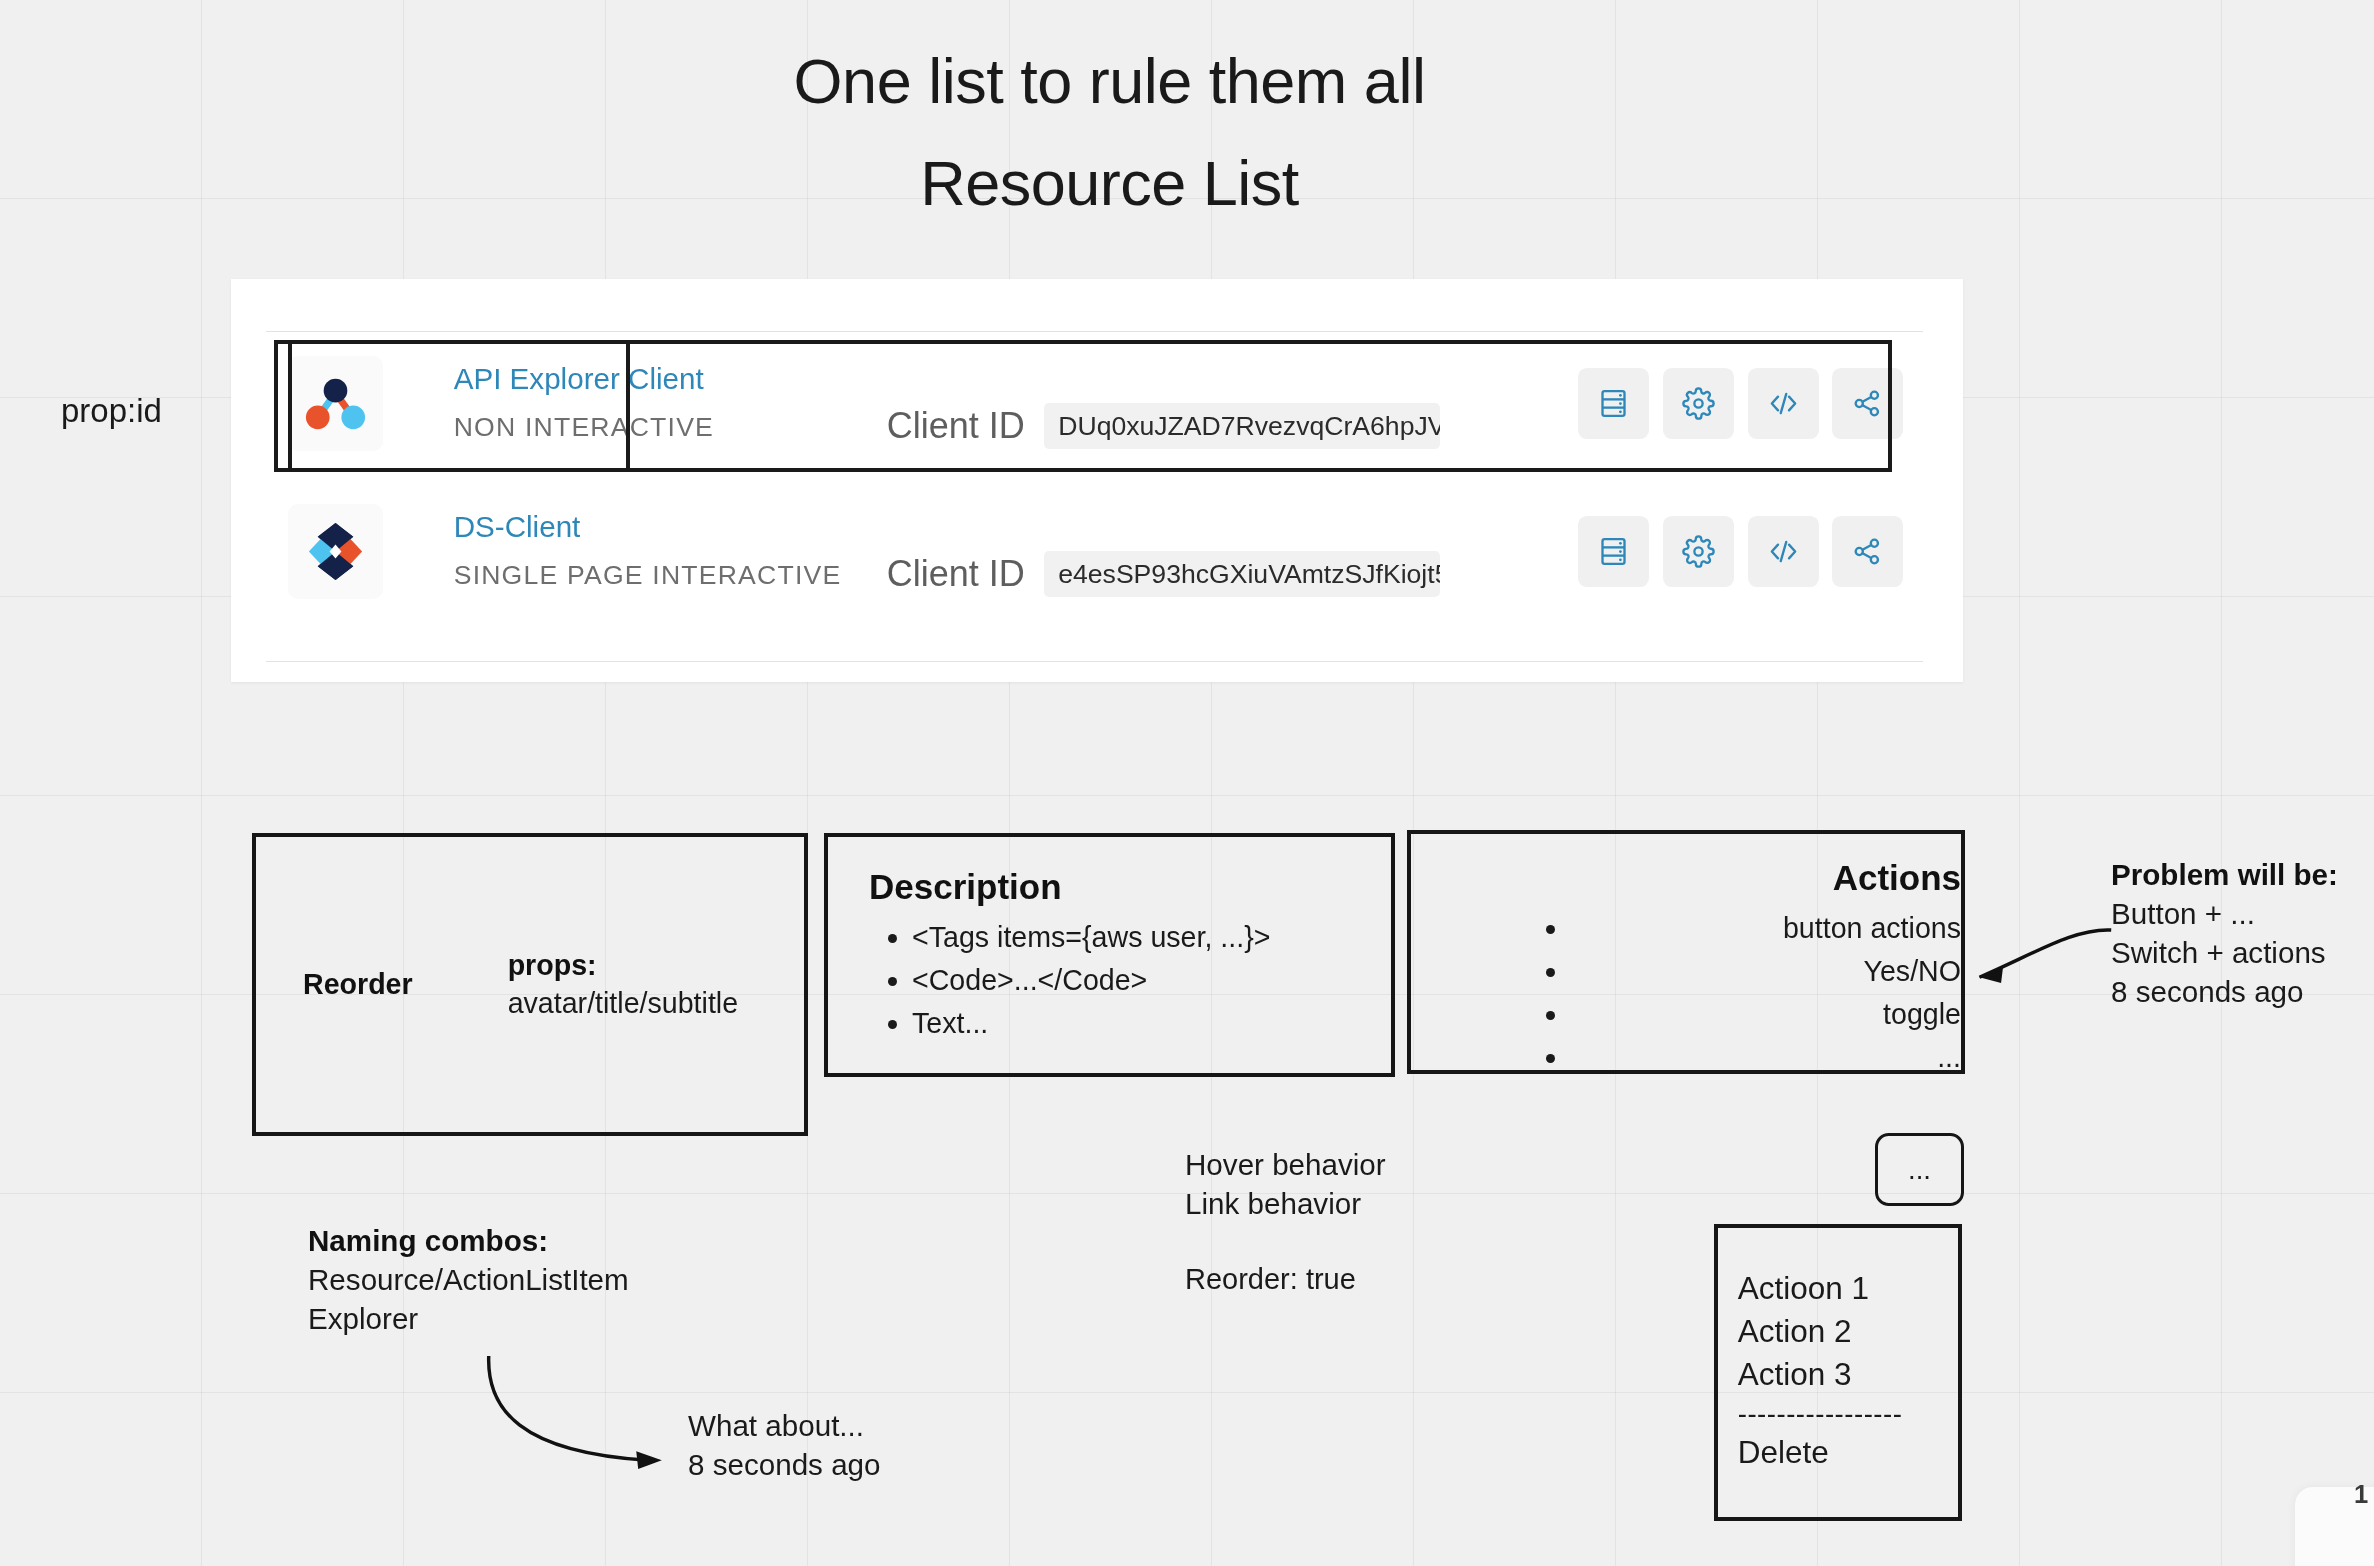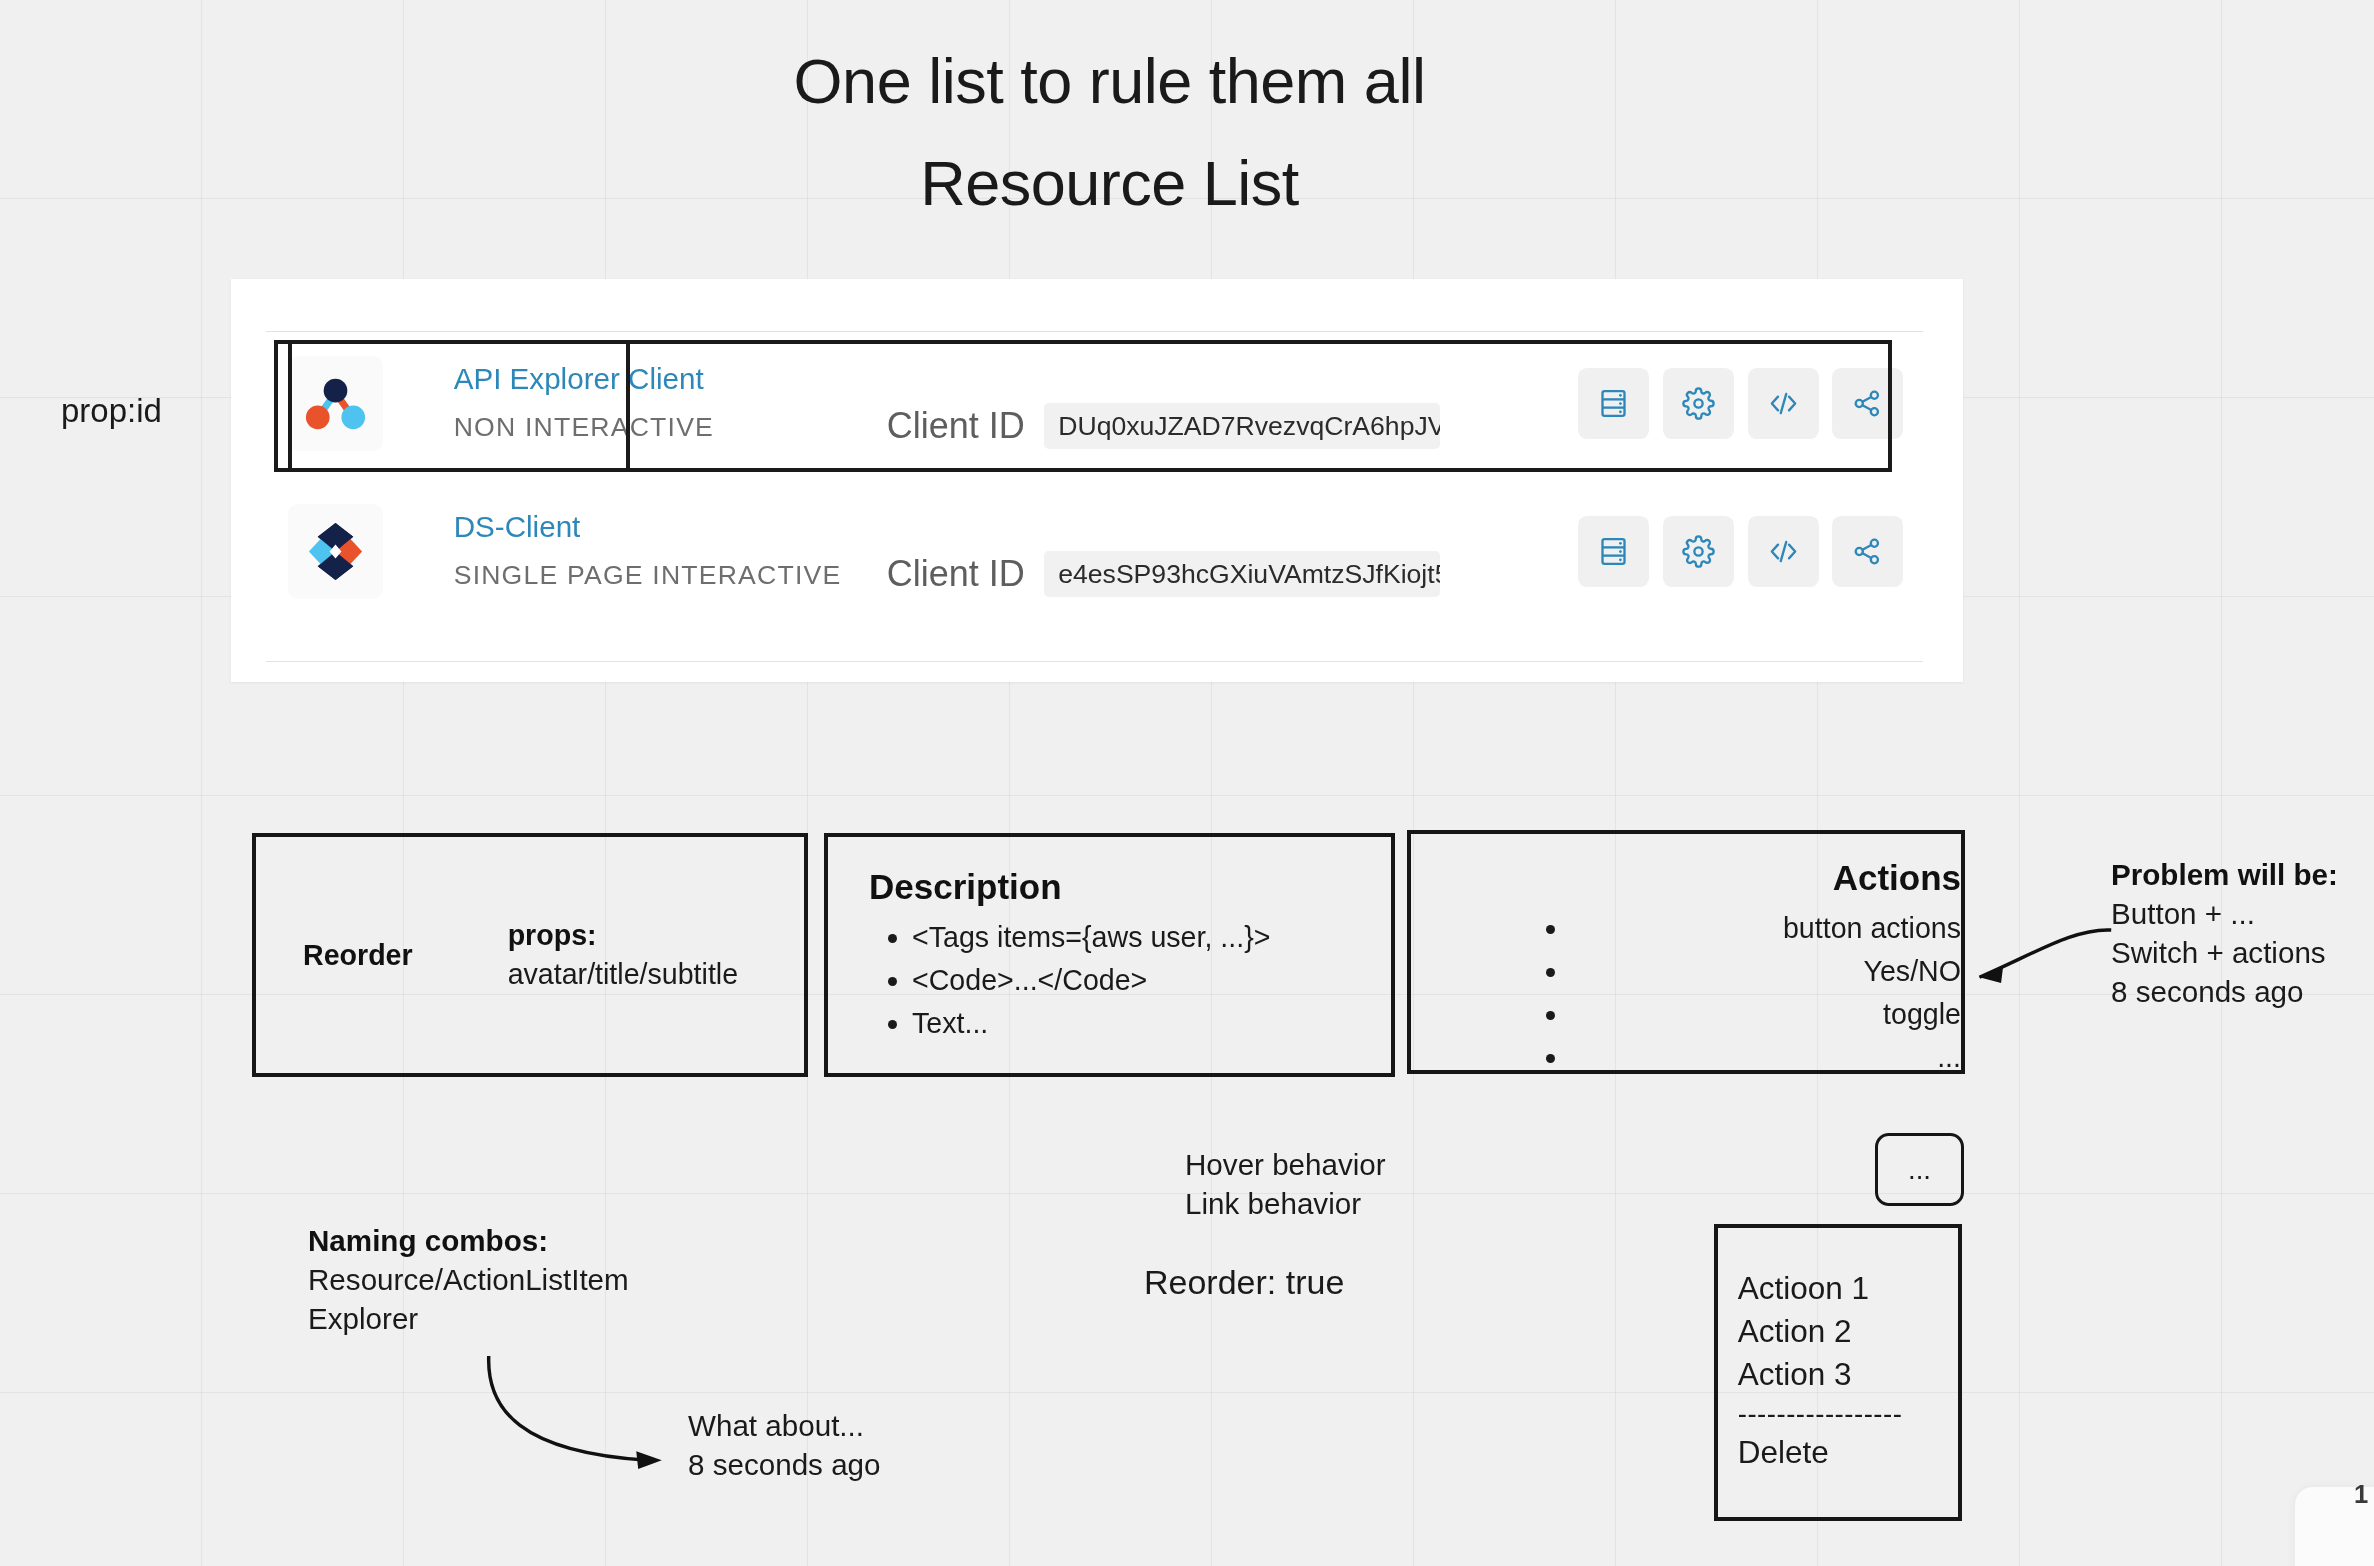--- a/index.html
+++ b/index.html
@@ -175,21 +175,21 @@
     cursor: pointer;
   }
   .icon-btn svg { display: block; }
 
   
   .note-box {
     position: absolute;
     border: 4.9px solid #161616;
     background: transparent;
   }
-  .box-reorder { left: 252px; top: 833px; width: 556px; height: 244px; }
+  .box-reorder { left: 252px; top: 833px; width: 556px; height: 303px; }
   .box-description { left: 824px; top: 833px; width: 571px; height: 244px; }
   .box-actions { left: 1407px; top: 830px; width: 558px; height: 244px; text-align: right; }
 
   .reorder-inner {
     display: flex;
     align-items: center;
     height: 100%;
     padding-left: 47px;
   }
   .reorder-word {
@@ -246,23 +246,23 @@
     left: 1185px;
     top: 1145px;
   }
   .behavior-note div {
     font-size: 29.6px;
     color: #1a1a1a;
     line-height: 39px;
   }
   .reorder-note {
     position: absolute;
-    left: 1144px;
+    left: 1185px;
     top: 1263px;
-    font-size: 34px;
+    font-size: 29px;
     color: #1a1a1a;
     text-align: center;
   }
 
   
   .naming-note {
     position: absolute;
     left: 308px;
     top: 1221px;
   }

